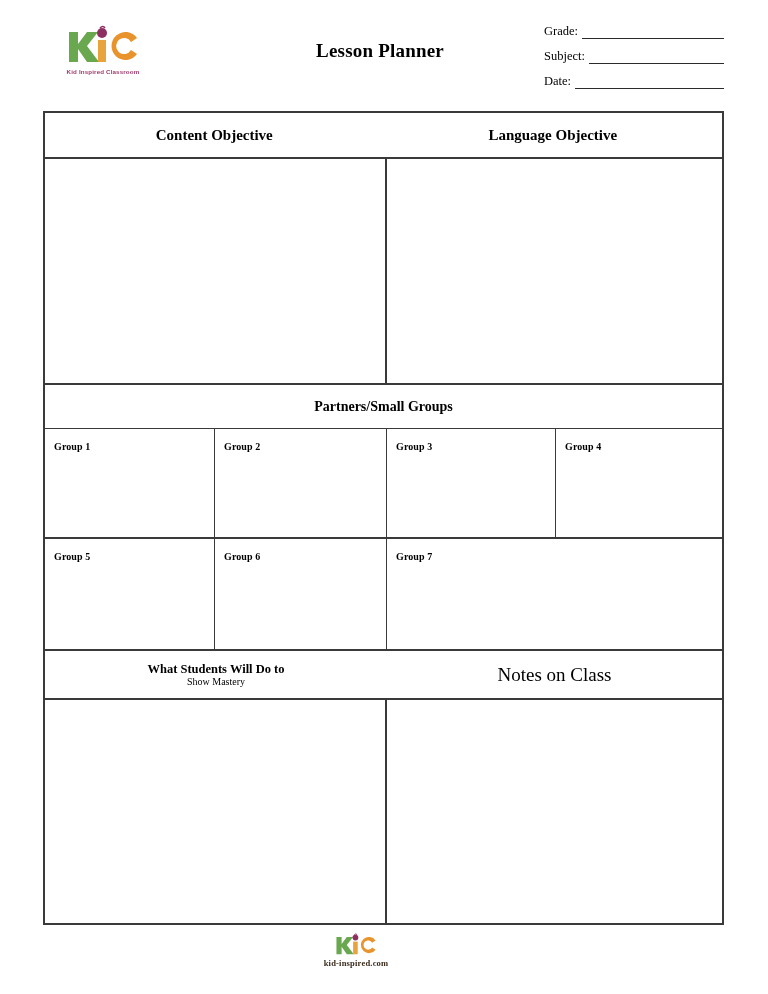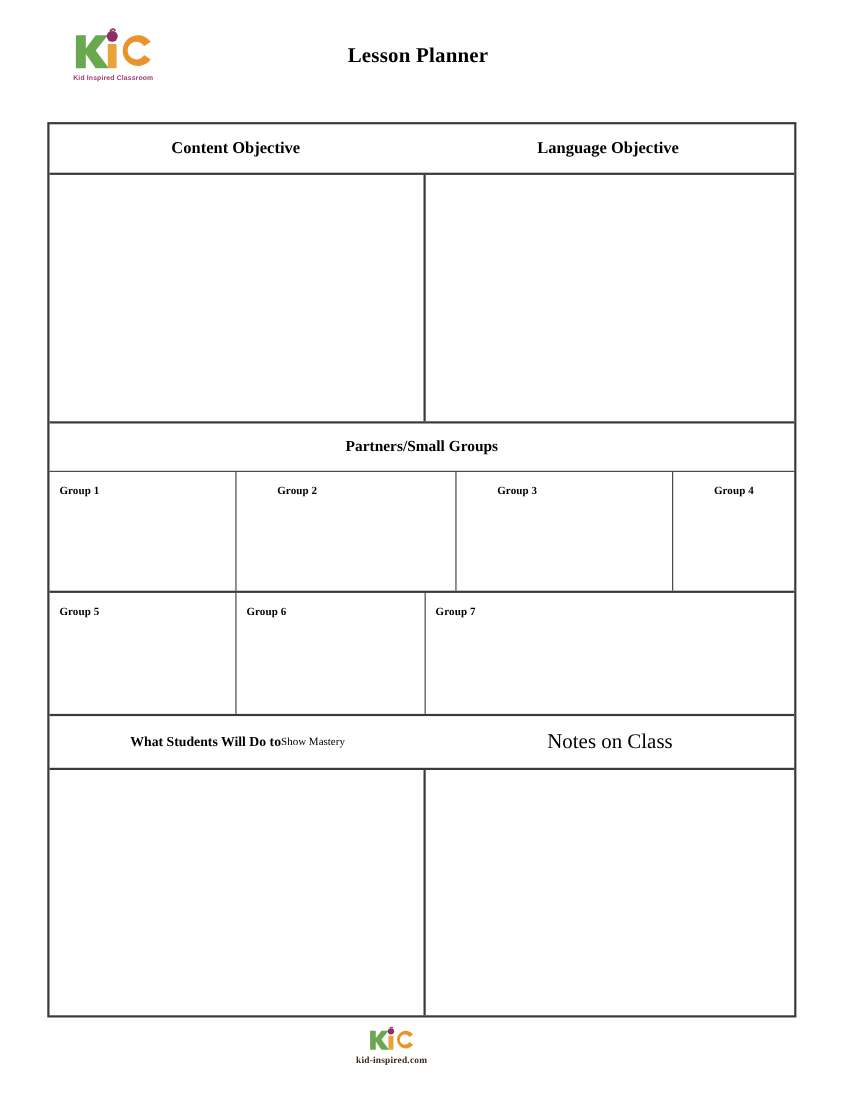--- a/index.html
+++ b/index.html
@@ -132,21 +132,21 @@
     font-size: 14px;
     font-weight: bold;
     box-sizing: border-box;
   }
 
   .groups-row {
     flex: 0 0 110px;
     display: flex;
     box-sizing: border-box;
   }
-  .groups-row.first { border-bottom: 2px solid #3a3a3a; gap: 28px; }
+  .groups-row.first { border-bottom: 2px solid #3a3a3a; }
   .group-cell {
     box-sizing: border-box;
     padding: 7px 0 0 9px;
     border-right: 1.5px solid #3a3a3a;
   }
   .group-cell:last-child { border-right: none; }
   .group-cell.c1 { flex: 0 0 170px; }
   .group-cell.c2 { flex: 0 0 172px; }
   .group-cell.c3 { flex: 0 0 169px; }
   .group-cell.c4 { flex: 1 1 auto; }
@@ -159,20 +159,21 @@
   .bottom-header {
     flex: 0 0 51px;
     border-top: 2px solid #3a3a3a;
     border-bottom: 2px solid #3a3a3a;
     display: flex;
     box-sizing: border-box;
   }
   .bottom-header .half-left {
     flex: 0 0 342px;
     display: flex;
+    flex-direction: column;
     align-items: center;
     justify-content: center;
     text-align: center;
     box-sizing: border-box;
   }
   .bottom-header .half-right {
     flex: 1 1 auto;
     display: flex;
     align-items: center;
     justify-content: center;
@@ -232,20 +233,34 @@
         <circle cx="39" cy="9" r="5" fill="#8e2f63"></circle>
         <path d="M37 4 q3 -3 5 0" stroke="#8e2f63" stroke-width="1.6" fill="none"></path>
 
         <path d="M74 14 a14 14 0 1 0 0 16 l-6 -4 a8 8 0 1 1 0 -8 z" fill="#e8932b"></path>
       </svg>
       <span class="logo-tagline">Kid Inspired Classroom</span>
     </div>
 
     <div class="doc-title">Lesson Planner</div>
 
+    <div class="meta-fields">
+      <div class="meta-row">
+        <span class="meta-label">Grade:</span>
+        <span class="meta-line"></span>
+      </div>
+      <div class="meta-row">
+        <span class="meta-label">Subject:</span>
+        <span class="meta-line"></span>
+      </div>
+      <div class="meta-row">
+        <span class="meta-label">Date:</span>
+        <span class="meta-line"></span>
+      </div>
+    </div>
 
   </div>
 
   <div class="planner">
 
     <div class="band-header objectives-header">
       <div class="half">Content Objective</div>
       <div class="half">Language Objective</div>
     </div>
 

